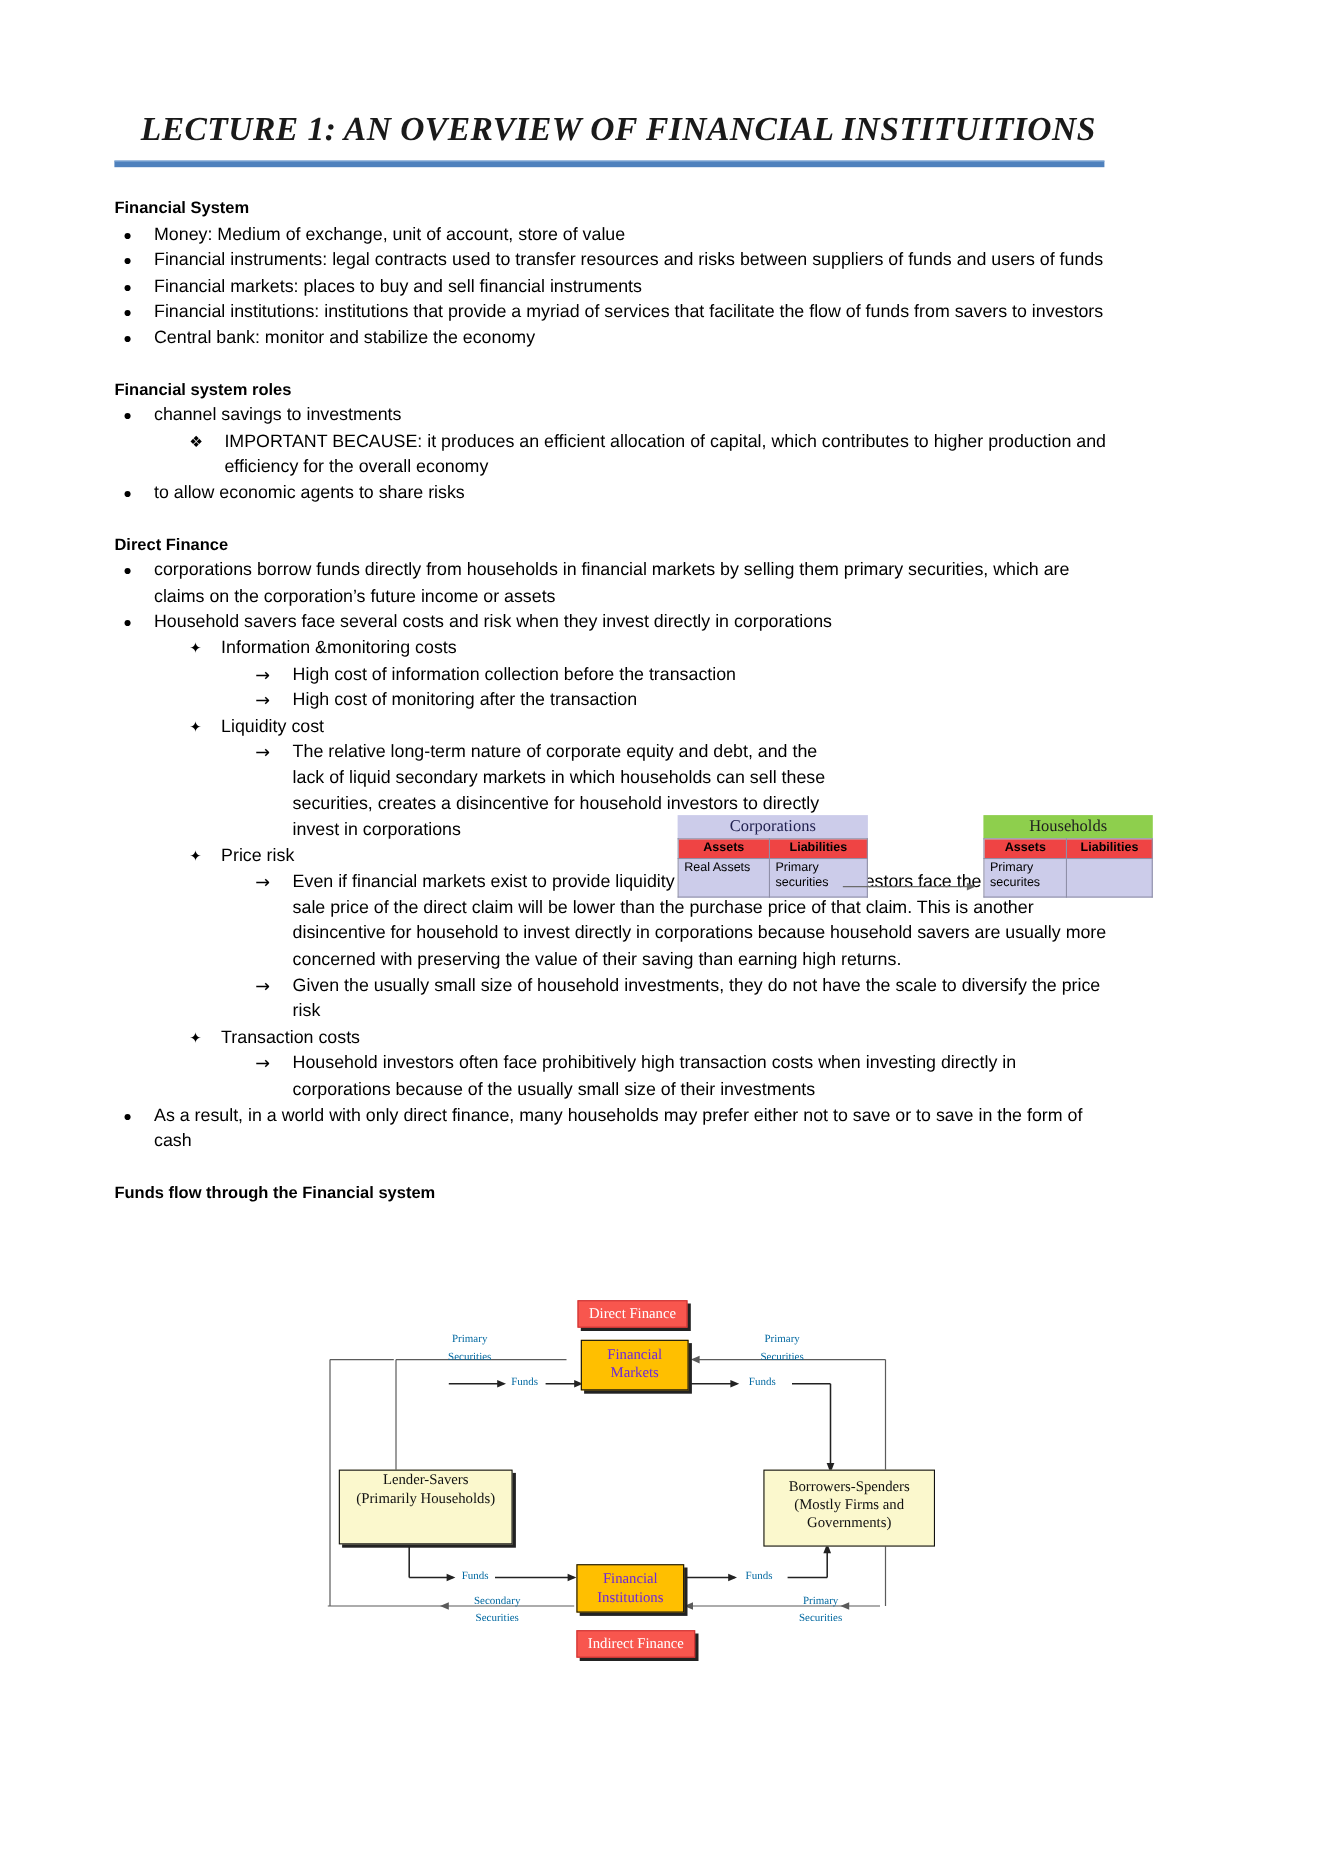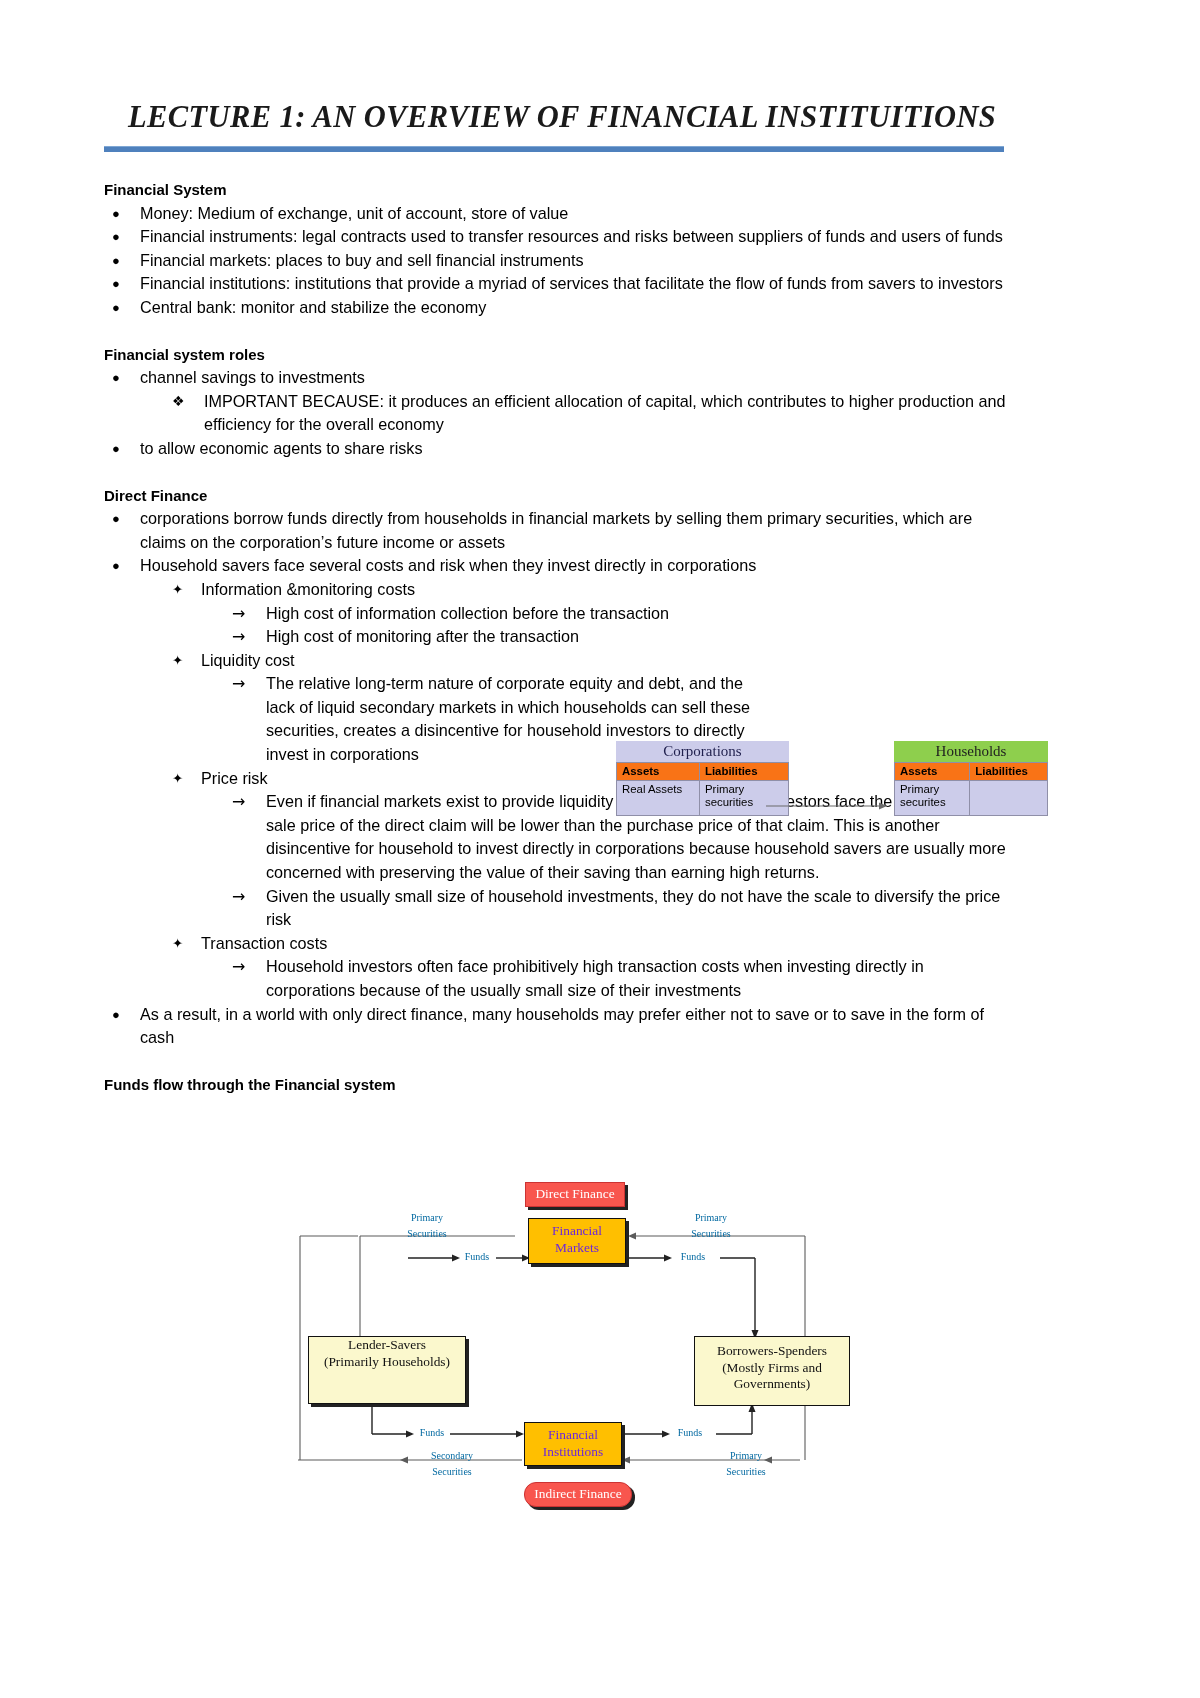--- a/index.html
+++ b/index.html
@@ -57,21 +57,21 @@
     font-size:15px;text-align:center;padding:2px 10px 3px 10px;
     line-height:16px;
   }
   .cap-corp{background:#ccccea;color:#1f1f4d;}
   .cap-hh{background:#8ecf4d;color:#1f1f1f;}
   .bs-tab{border-collapse:collapse;font-family:"Liberation Sans",sans-serif;}
   .bs-tab td,.bs-tab th{
     border:1px solid #8f8fa8;font-size:11.4px;line-height:13px;
     padding:2px 5px;vertical-align:top;font-weight:normal;text-align:left;
   }
-  .bs-tab th{background:#f97316;font-weight:bold;}
+  .bs-tab th{background:#ef4444;font-weight:bold;text-align:center;}
   .bs-tab td{background:#ccccea;}
   .bs-arrow{position:absolute;top:60px;left:150px;width:122px;height:10px;}
 
   
   .flow{position:absolute;left:300px;top:1176px;width:620px;height:330px;
         font-family:"Liberation Serif","DejaVu Serif",serif;}
   .fbox{position:absolute;box-sizing:border-box;text-align:center;
         font-size:13.4px;line-height:16.5px;}
   .fbox.shadow{box-shadow:3px 3px 0 0 #222;}
   .red{background:#f8564e;color:#fff;border:1px solid #c33;padding:3px 0;}
@@ -274,21 +274,21 @@
       <div>Borrowers-Spenders</div>
       <div>(Mostly Firms and</div>
       <div>Governments)</div>
     </div>
 
     <div class="fbox gold shadow" style="left:224px;top:246px;width:98px;height:44px;padding-top:4px;">
       <div>Financial</div>
       <div>Institutions</div>
     </div>
 
-    <div class="fbox red shadow" style="left:224px;top:306px;width:108px;border-radius:12px;">Indirect Finance</div>
+    <div class="fbox red shadow" style="left:224px;top:306px;width:108px;">Indirect Finance</div>
 
     <div class="lbl" style="left:84px;top:34px;width:86px;">
       <div>Primary</div>
       <div>Securities</div>
     </div>
     <div class="lbl" style="left:157px;top:73px;width:40px;">Funds</div>
 
     <div class="lbl" style="left:368px;top:34px;width:86px;">
       <div>Primary</div>
       <div>Securities</div>

